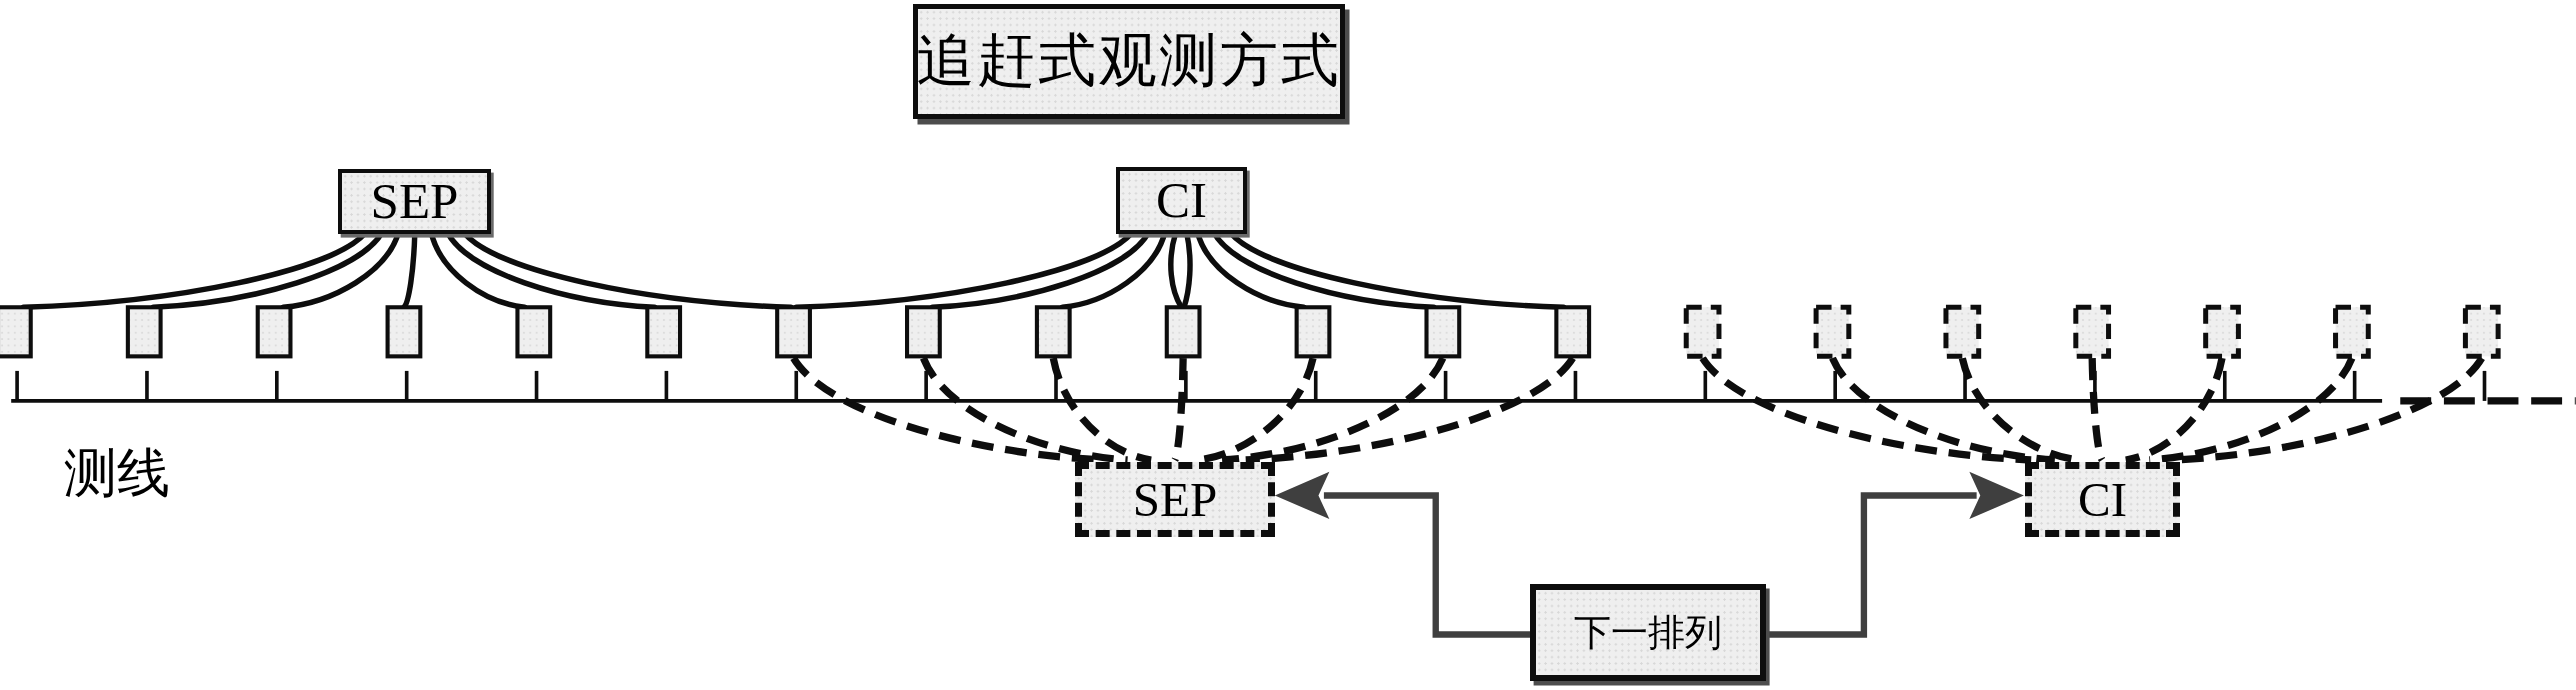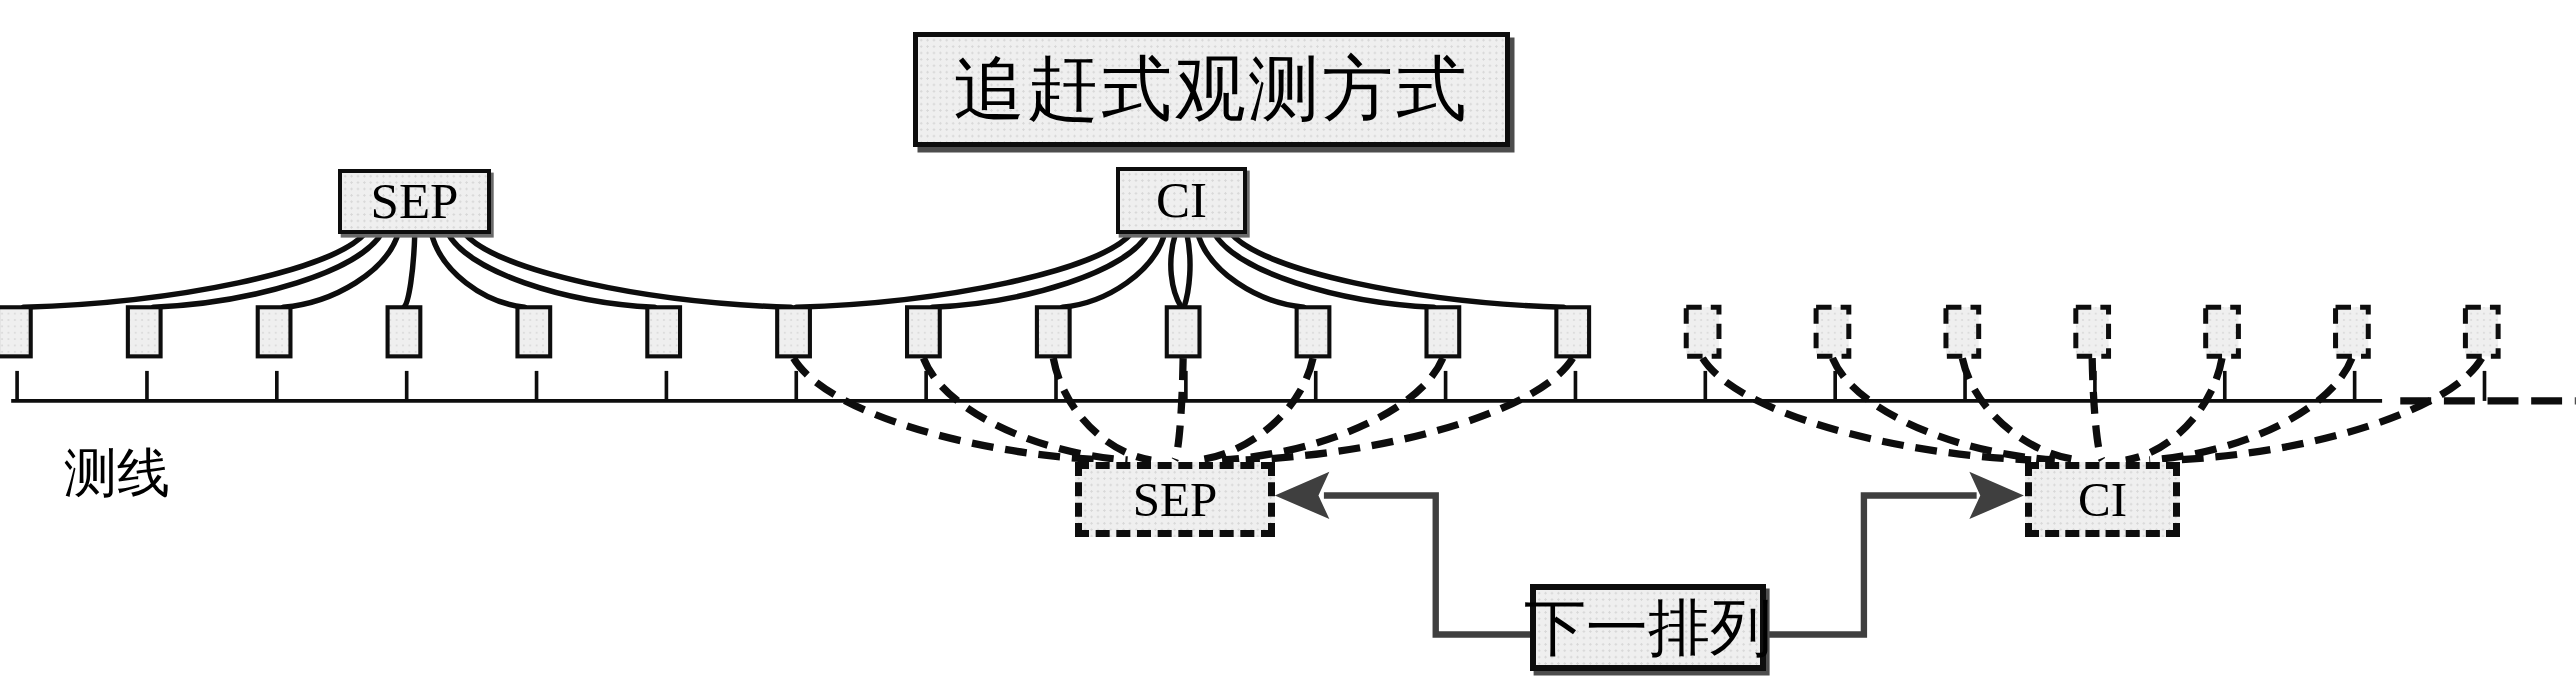--- a/index.html
+++ b/index.html
@@ -10,28 +10,28 @@
   .canvas > svg{position:absolute;left:0;top:0;}
   .box{
     position:absolute;box-sizing:border-box;
     display:flex;align-items:center;justify-content:center;
     background-color:#efefef;
     background-image:radial-gradient(#d8d8d8 1px, transparent 1.3px);
     background-size:6.4px 6.4px;
     border:4.5px solid #0d0d0d;
     white-space:nowrap;line-height:1;
   }
-  #title-box{left:913px;top:3.6px;width:597px;height:115px;border-width:5.5px;
-             font-size:71px;letter-spacing:2.7px;box-shadow:4.5px 5.5px 0 #4d4d4d;margin-top:28px;}
+  #title-box{left:913px;top:3.6px;width:432px;height:115px;border-width:5.5px;
+             font-size:58px;letter-spacing:2.7px;box-shadow:4.5px 5.5px 0 #4d4d4d;}
   #sep-top{left:338px;top:169px;width:153px;height:65px;font-size:51px;box-shadow:2.7px 3.6px 0 #6a6a6a;}
   #ci-top{left:1116px;top:167px;width:131px;height:67px;font-size:51px;box-shadow:2.7px 3.6px 0 #6a6a6a;}
   #sep-next{left:1075px;top:462px;width:200px;height:75px;border:7.3px dashed #0d0d0d;font-size:49px;}
   #ci-next{left:2025px;top:462px;width:155px;height:75px;border:7.3px dashed #0d0d0d;font-size:49px;}
-  #next-box{left:1530px;top:584px;width:236px;height:87px;border-width:6.4px;
-            font-size:62px;box-shadow:3.6px 4.5px 0 #4d4d4d;}
+  #next-box{left:1530px;top:584px;width:236px;height:97px;border-width:6.4px;
+            font-size:37px;box-shadow:3.6px 4.5px 0 #4d4d4d;}
   #line-label{position:absolute;left:64px;top:447px;font-size:53px;line-height:1;}
 </style>
 </head>
 <body>
 
 <div class="canvas">
 
   <svg id="geom" width="2576" height="690" viewBox="0 0 2833 759">
       <defs>
         <pattern id="dotfill" width="7" height="7" patternUnits="userSpaceOnUse">

